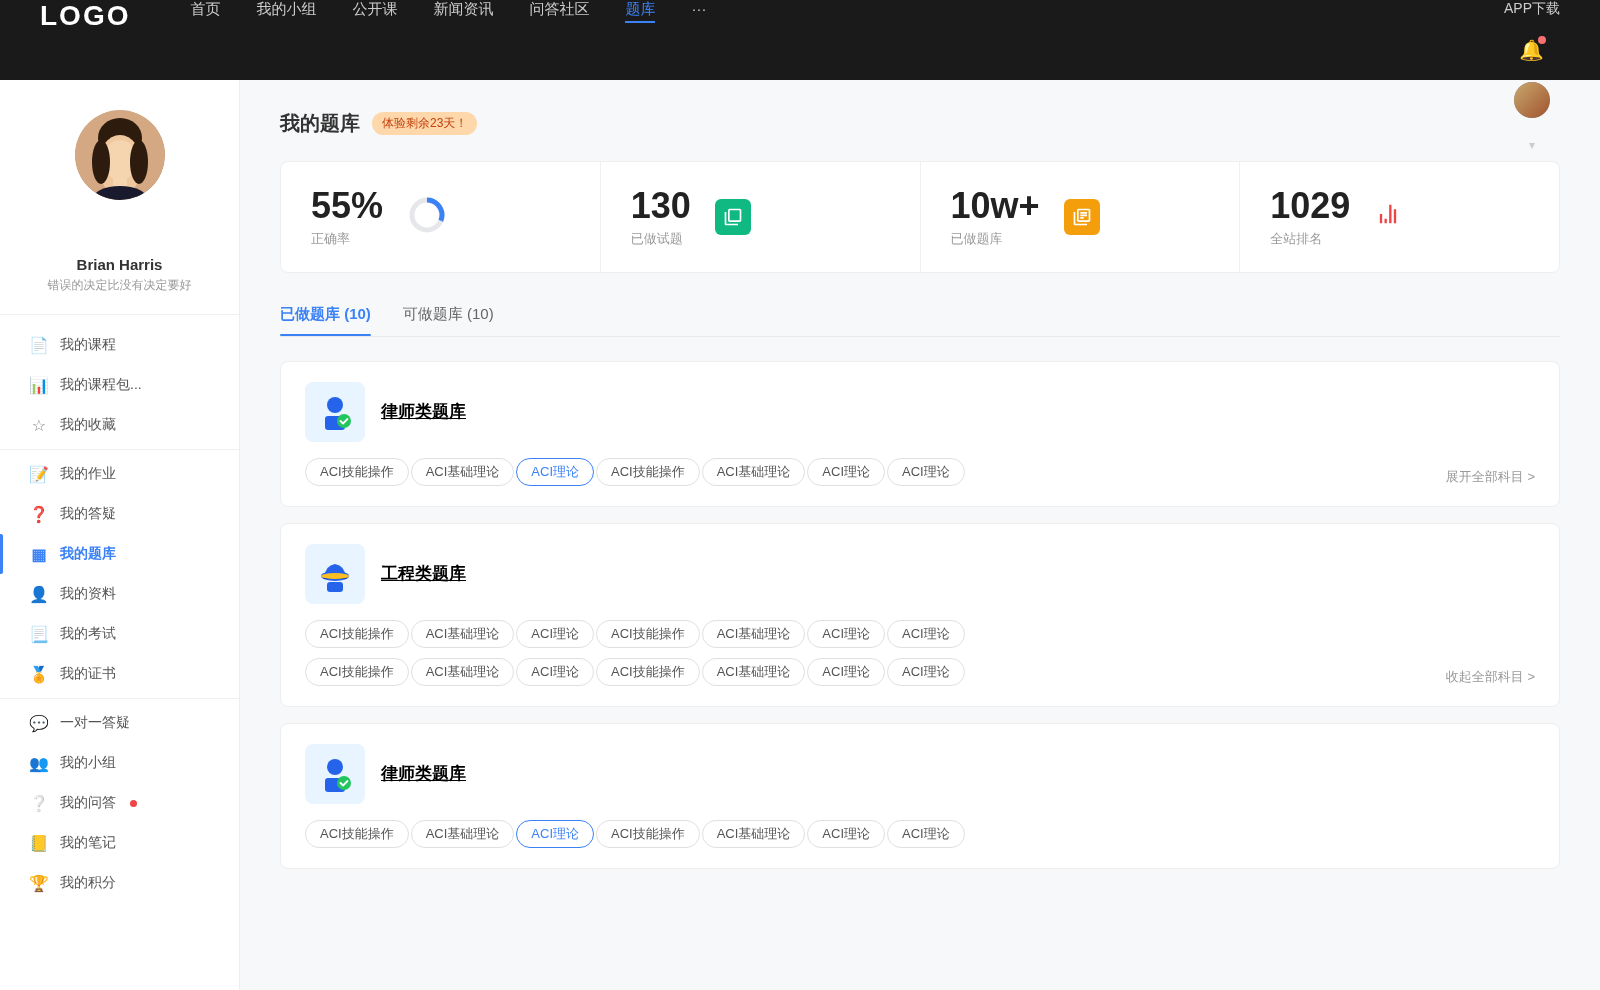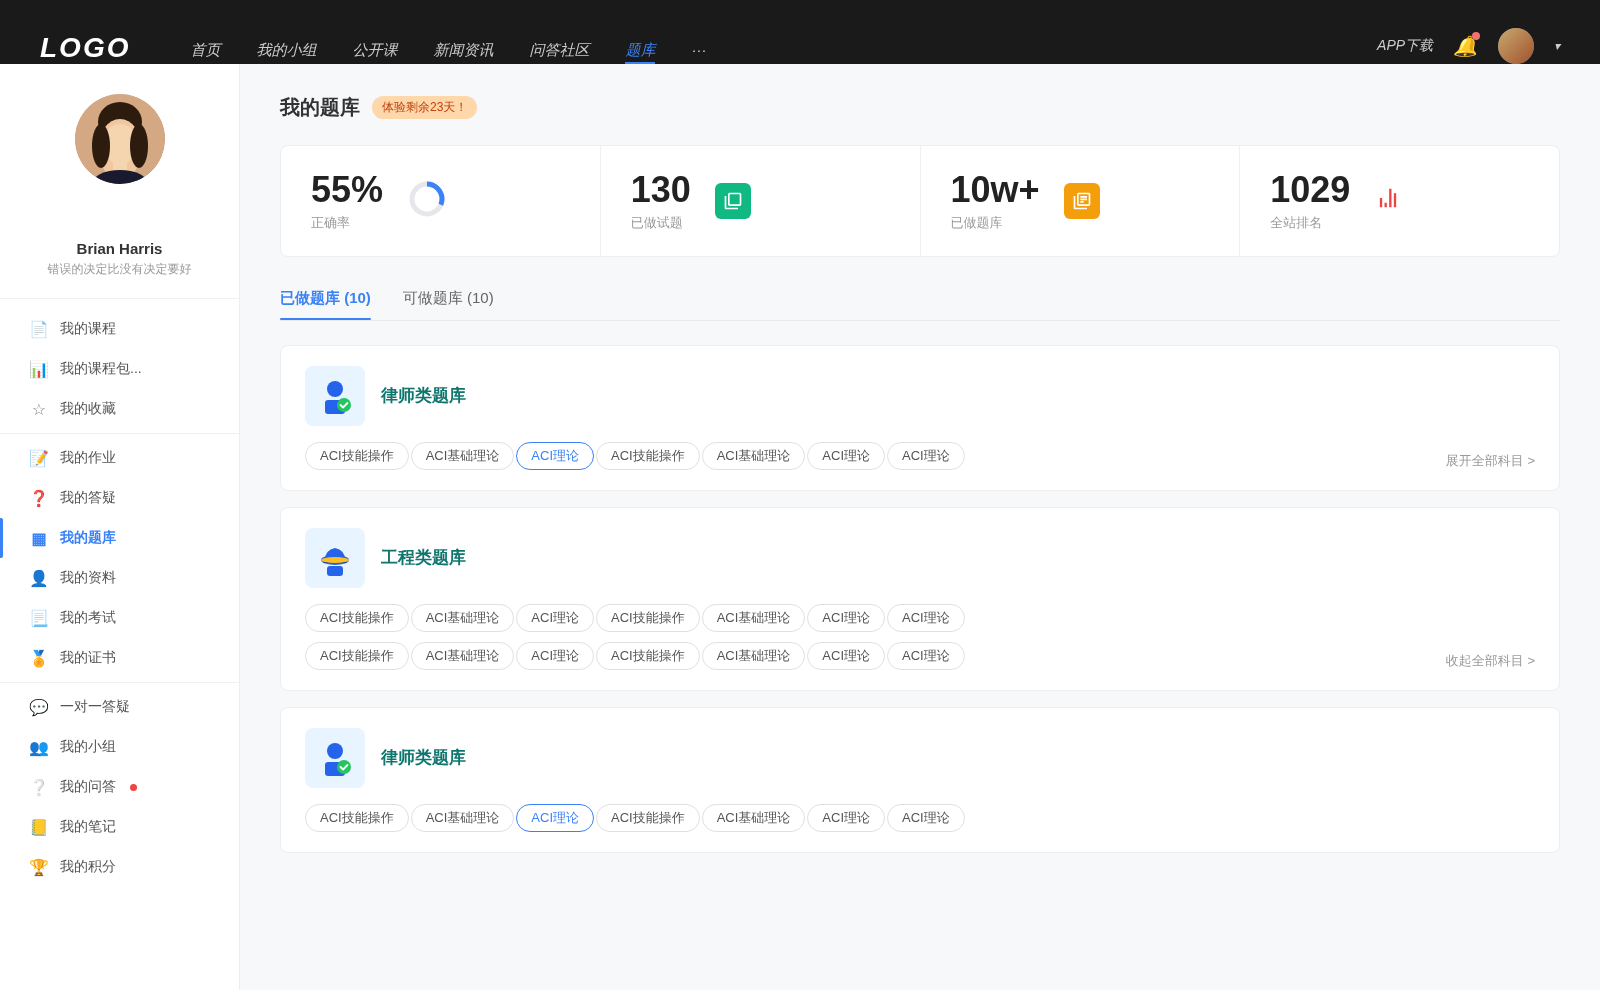--- a/index.html
+++ b/index.html
@@ -1,28 +1,27 @@
 <!DOCTYPE html>
 <html><head>
   <meta charset="utf-8">
   <style>
     * { box-sizing: border-box; margin: 0; padding: 0; }
     body { font-family: -apple-system, BlinkMacSystemFont, "PingFang SC", "Microsoft YaHei", sans-serif; background: #f0f2f5; }
 
     
     .navbar {
       background: #1a1a1a;
-      height: 64px;
-      display: flex;
-      align-items: flex-end;
+      height: 80px;
+      display: flex;
+      align-items: flex-start;
       padding: 0 40px;
       position: sticky;
       top: 0;
       z-index: 100;
-      font-style: italic;
     }
     .navbar-logo {
       color: white;
       font-size: 28px;
       font-weight: bold;
       margin-right: 60px;
       letter-spacing: 2px;
     }
     .navbar-nav {
       display: flex;
@@ -36,20 +35,21 @@
     }
     .navbar-nav a.active {
       color: #3b82f6;
       border-bottom: 2px solid #3b82f6;
       padding-bottom: 2px;
     }
     .navbar-right {
       display: flex;
       align-items: center;
       gap: 20px;
+      flex-direction: column;
     }
     .navbar-right .app-dl {
       color: #ccc;
       font-size: 14px;
     }
     .bell-icon {
       position: relative;
       color: white;
       font-size: 20px;
       cursor: pointer;
@@ -288,21 +288,22 @@
       border-radius: 8px;
       background: #e8f4ff;
       display: flex;
       align-items: center;
       justify-content: center;
       flex-shrink: 0;
     }
     .qbank-card-title {
       font-size: 17px;
       font-weight: 600;
-      color: #0f766e;
+      color: #000000;
+      text-decoration: underline;
     }
     .tag {
       padding: 4px 14px;
       border: 1px solid #e0e0e0;
       border-radius: 16px;
       font-size: 13px;
       color: #555;
       cursor: pointer;
       background: #fff;
     }

